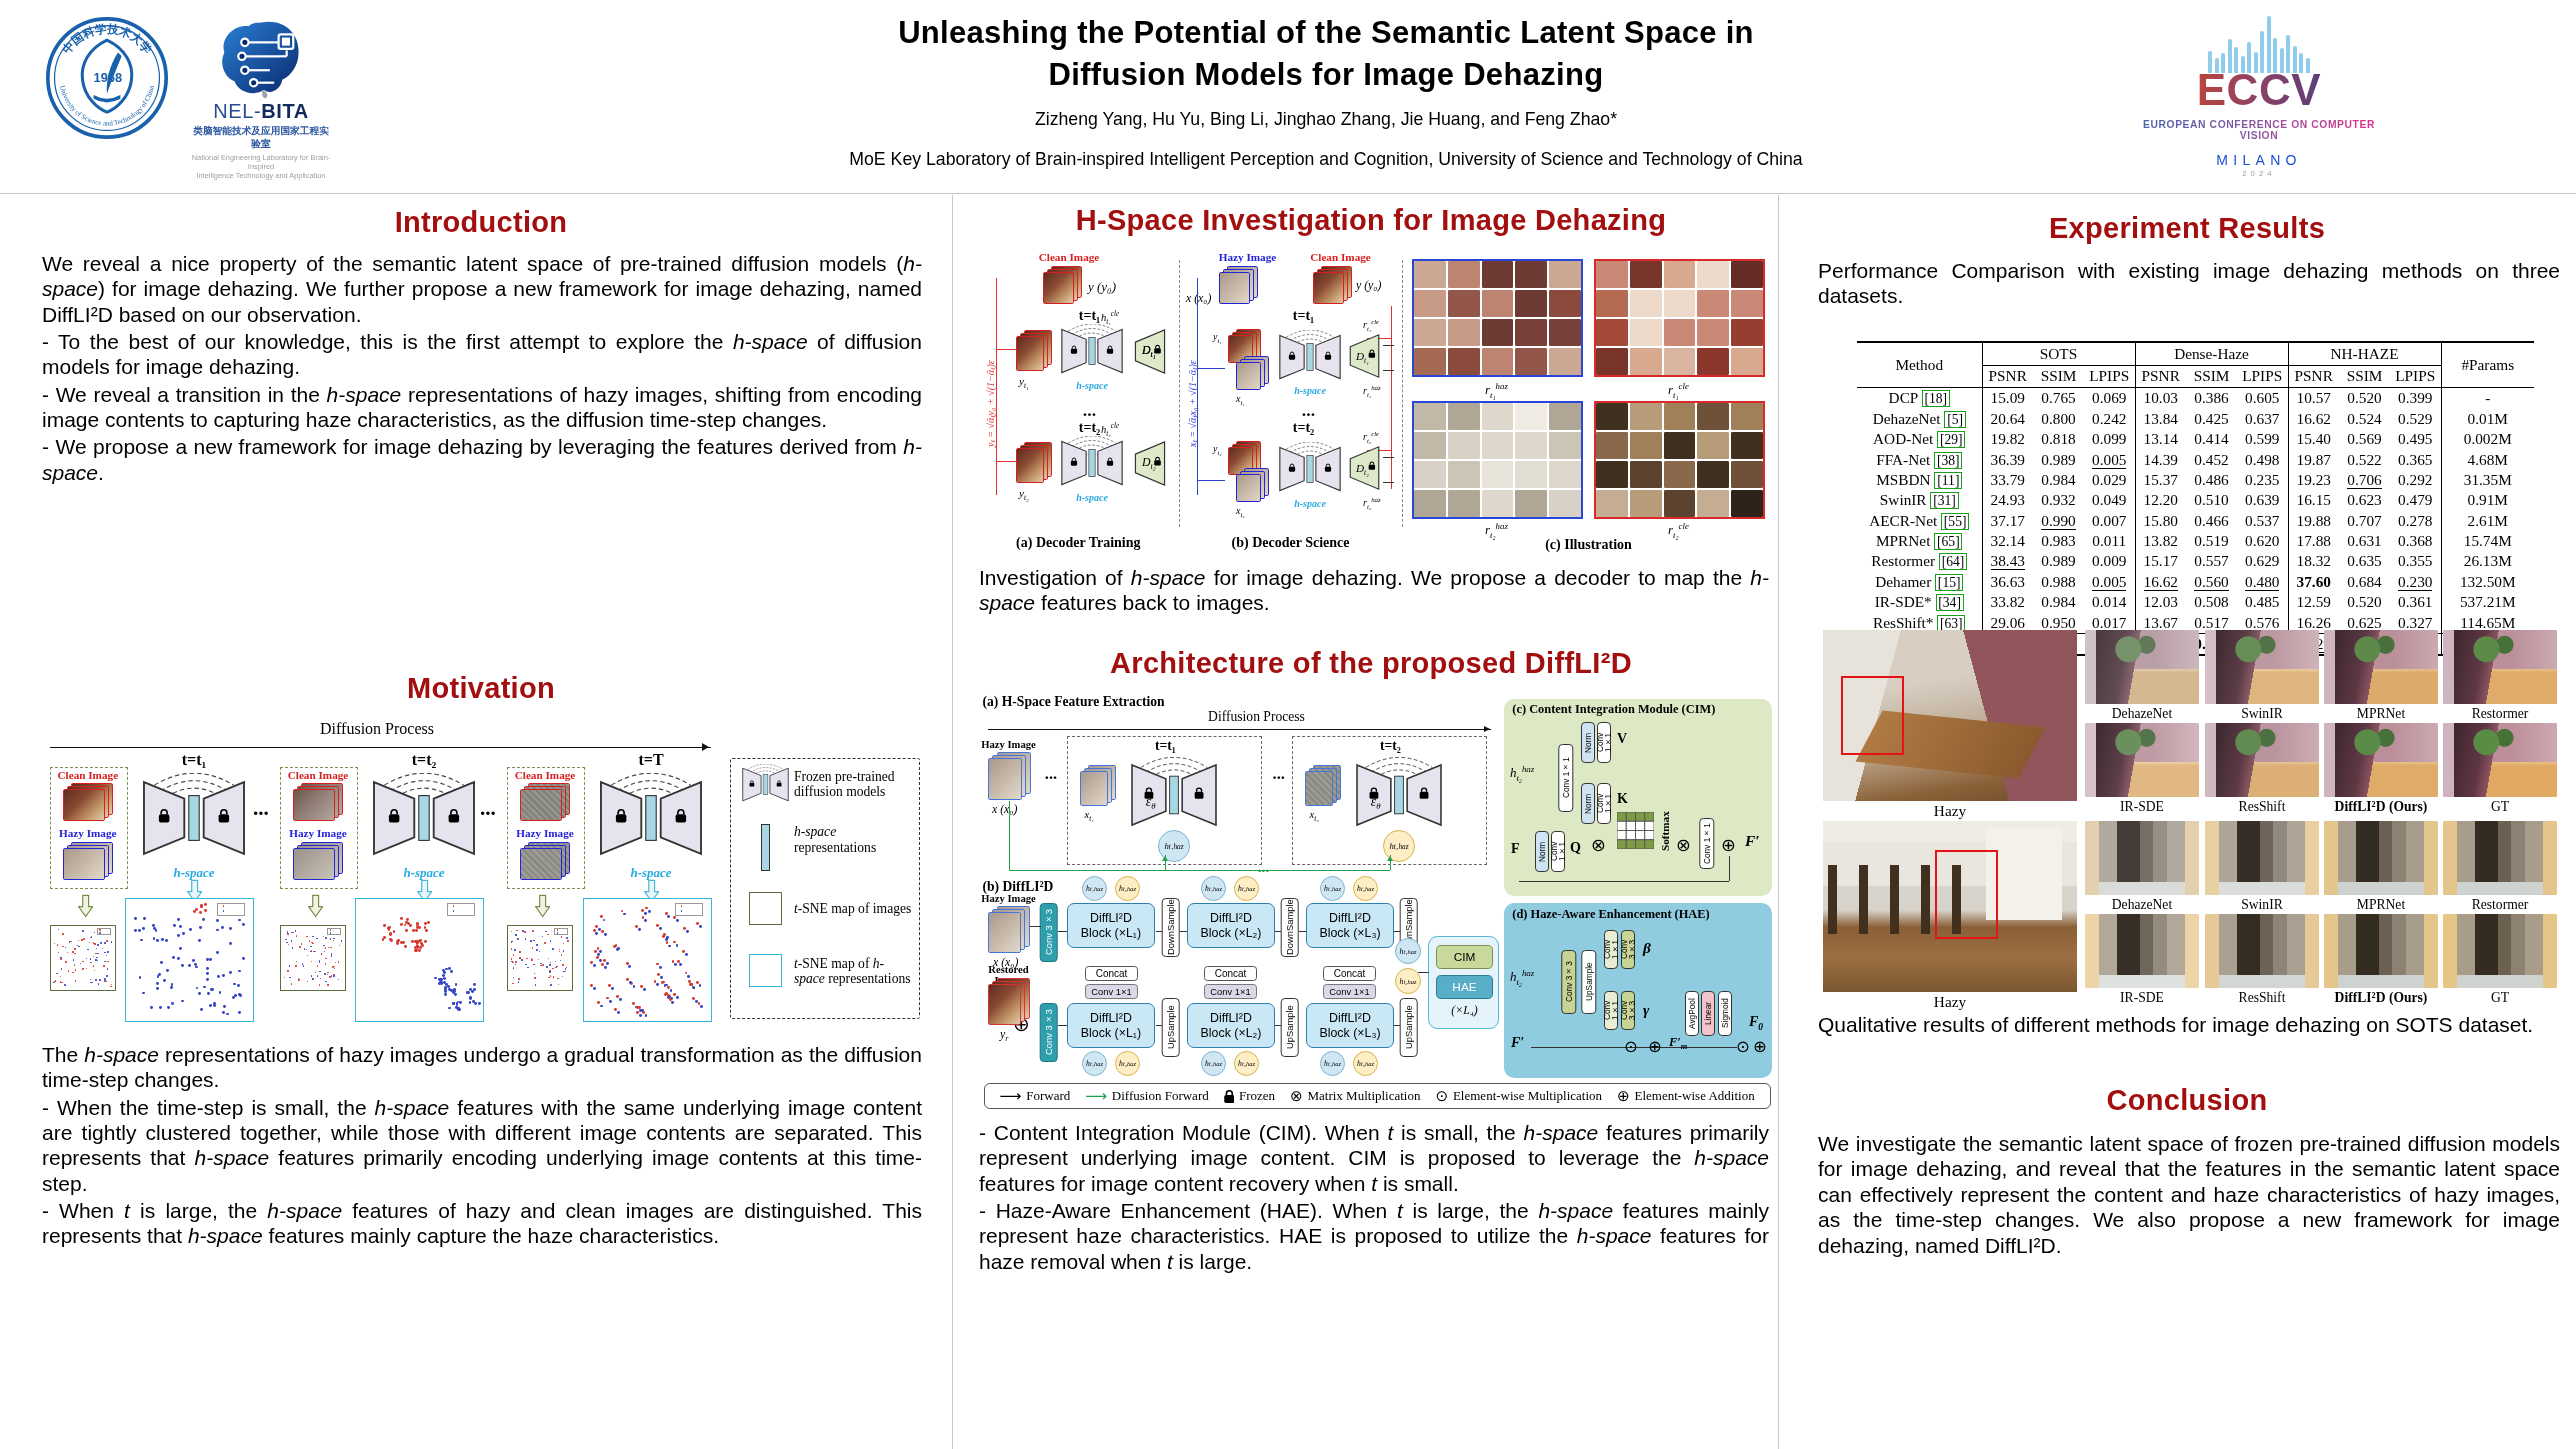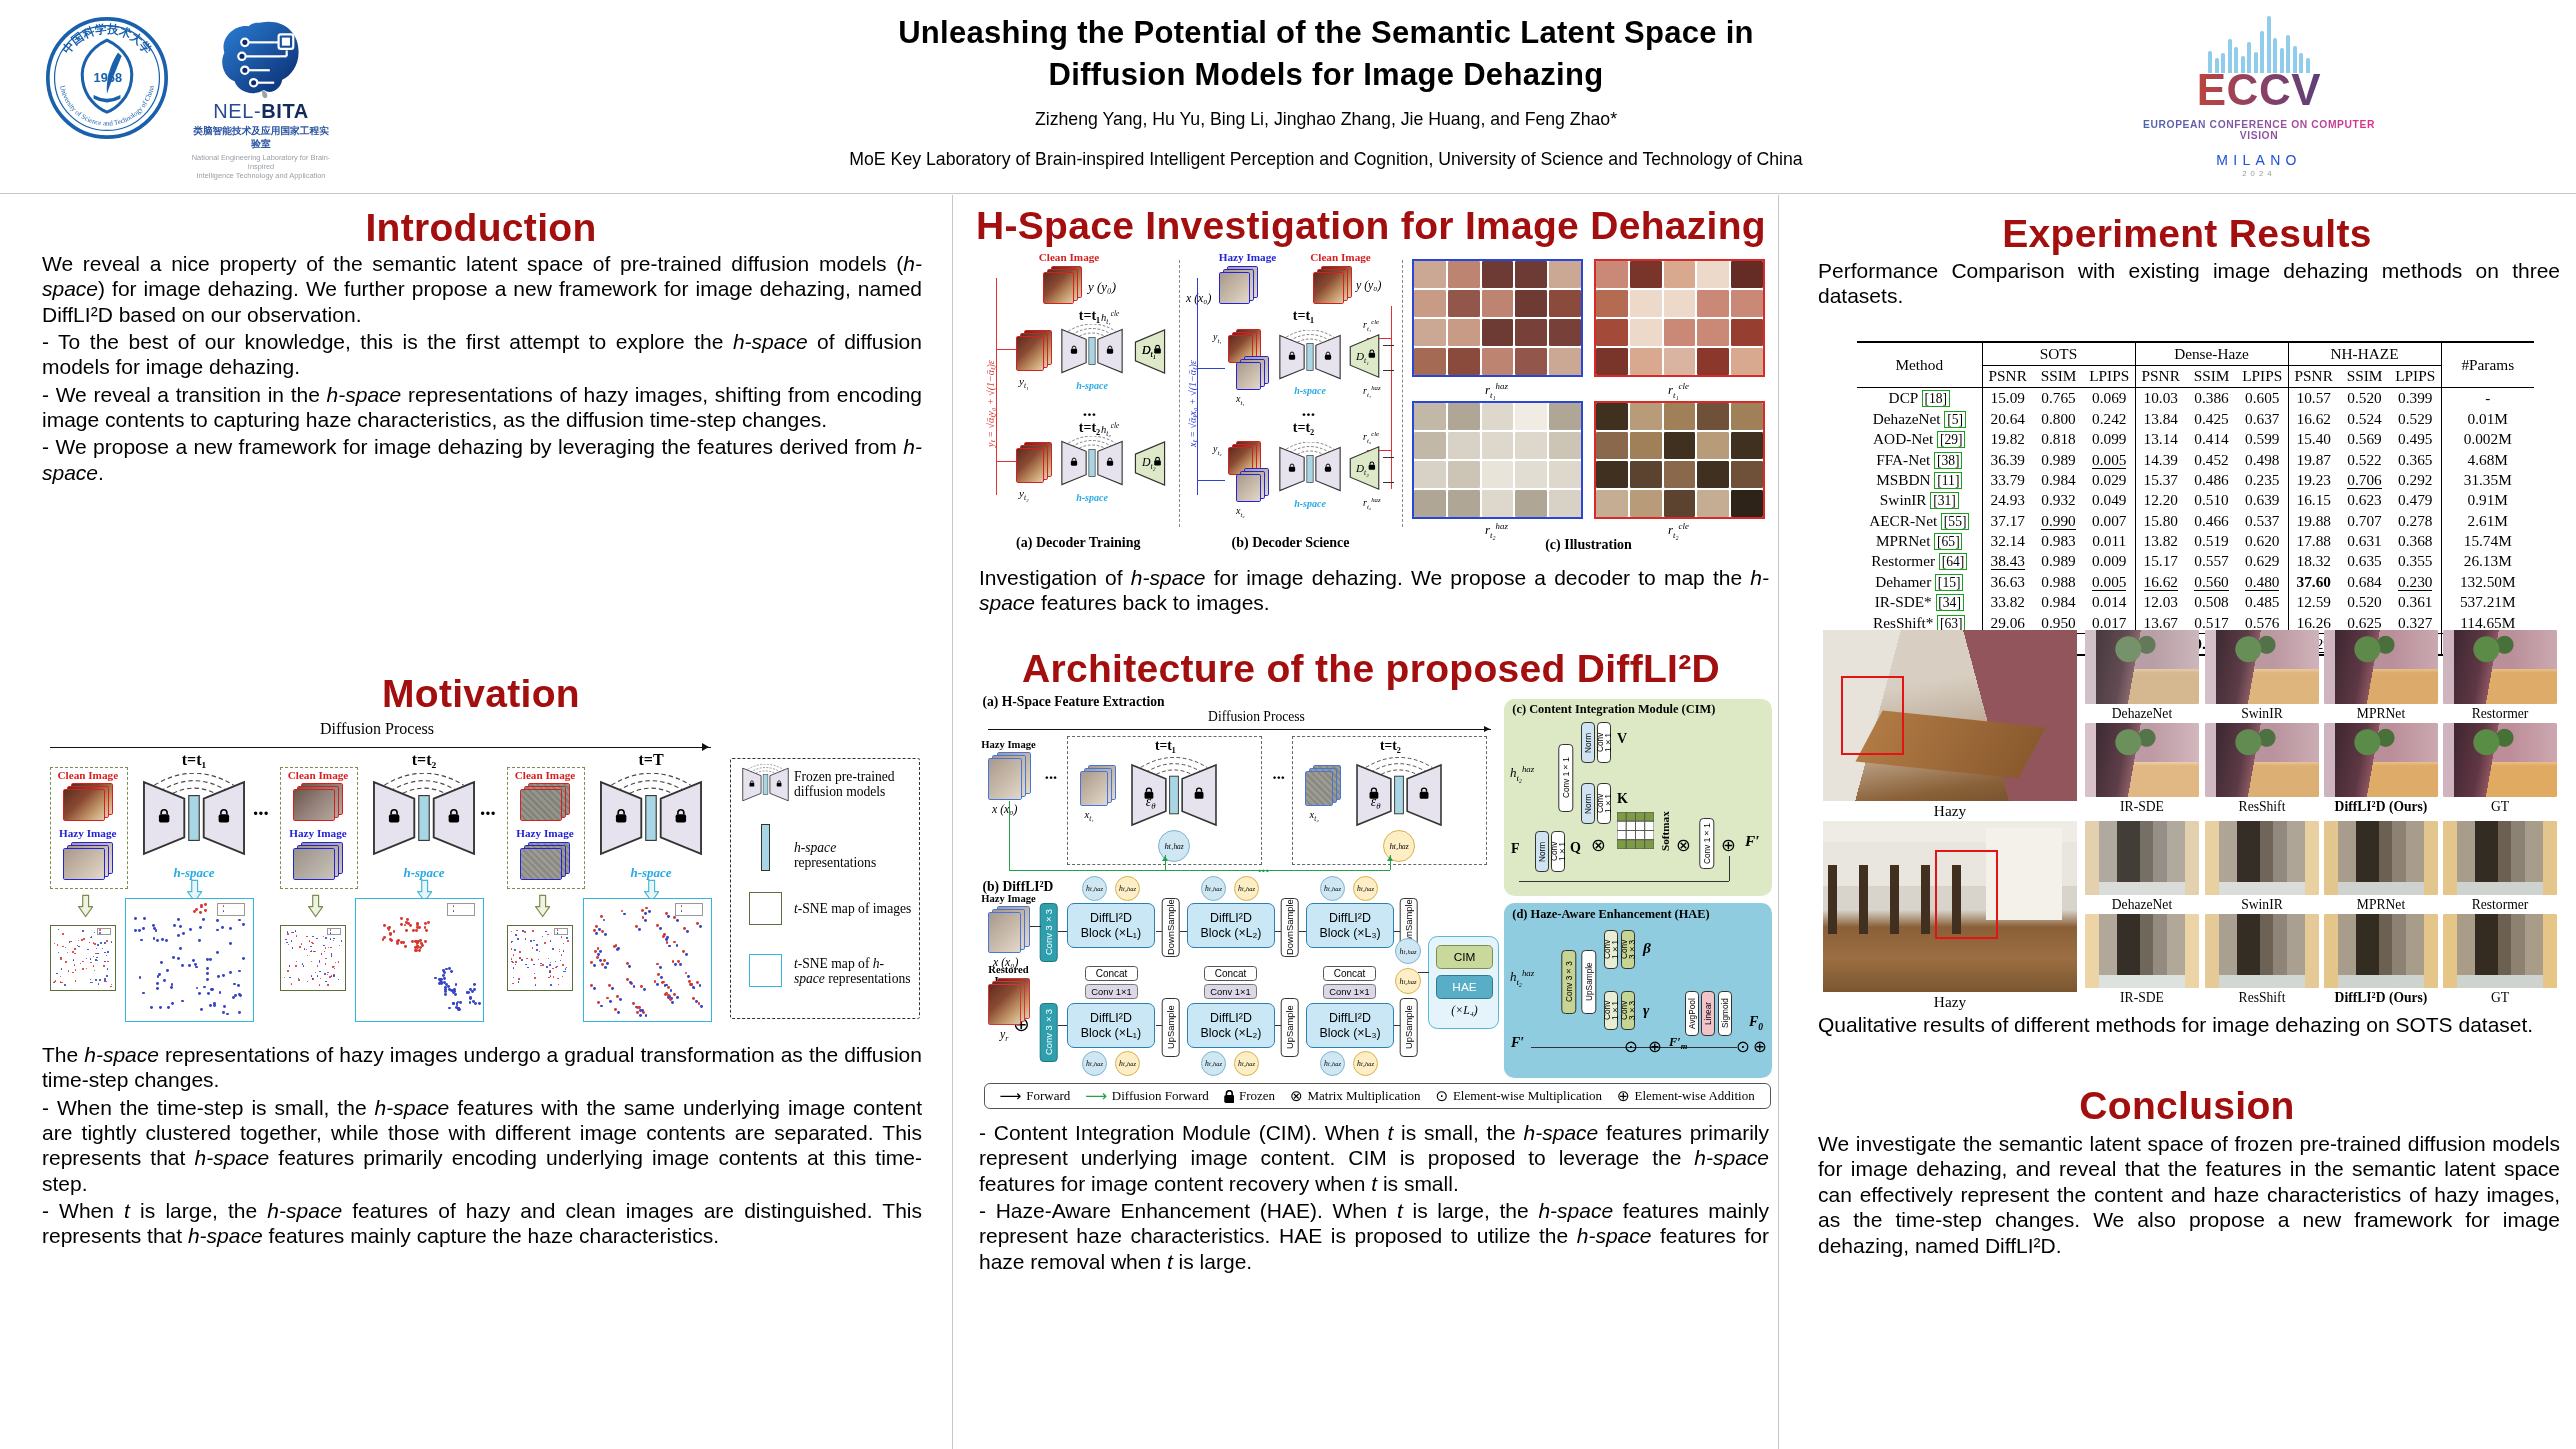--- a/index.html
+++ b/index.html
@@ -1,19 +1,19 @@
 <!DOCTYPE html>
 <html style="font-size:9.4px"><head>
 <meta charset="utf-8">
 <style>
   *{box-sizing:border-box}
   html,body{margin:0;padding:0;background:#9a9a9a}
   #poster{position:relative;width:2576px;height:1449px;background:#fff;overflow:hidden;font-family:"Liberation Sans",sans-serif;color:#000}
   .ab{position:absolute}
-  .hd{font-weight:700;font-size:39px;color:#A30E0E;text-align:center;letter-spacing:0.3px}
+  .hd{font-weight:700;font-size:29px;color:#A30E0E;text-align:center;letter-spacing:0.3px}
   .bt{font-size:21px;line-height:1.21;text-align:justify}
   .bt p{margin:0 0 1.8px 0}
   .title{font-size:31px;font-weight:600;text-align:center;letter-spacing:0.3px}
   .auth{font-size:17.7px;text-align:center}
   .affil{font-size:17.7px;text-align:center}
   .hrule{left:0;top:193px;width:2576px;height:1.2px;background:#c6c6c6}
   .vdiv{position:absolute;top:195px;bottom:0;width:1.2px;background:#c6c6c6}
   .sf{font-family:"Liberation Serif",serif}
   .mlb{position:absolute;font-family:"Liberation Serif",serif;font-style:italic;line-height:1}
   .mlb sub,.mlb sup,.slb sub,.slb sup{font-size:68%}
@@ -917,21 +917,21 @@
                 <rect x="0" y="7" width="14" height="11" rx="2.5" fill="#000"></rect>
               </g>
               <g transform="translate(108,48)">
                 <path d="M3 7V5a4 4 0 0 1 8 0v2" fill="none" stroke="#000" stroke-width="2.2"></path>
                 <rect x="0" y="7" width="14" height="11" rx="2.5" fill="#000"></rect>
               </g>
 </svg>
           </div>
           <div class="sf" style="font-size: 13.6px; line-height: 1.15; width: 118px;">Frozen pre-trained diffusion models</div>
         </div>
-        <div style="left: 5.9px; top: 65px; width: 177px; display: flex; align-items: flex-end; position: absolute;">
+        <div style="left: 5.9px; top: 65px; width: 177px; display: flex; align-items: flex-start; position: absolute;">
           <div style="flex: 0 0 57px; display: flex; justify-content: center;">
             <div style="width:9.4px;height:47px;background:#a9d6e5;border:1.2px solid #333;margin:0 20px"></div>
           </div>
           <div class="sf" style="font-size: 13.6px; line-height: 1.15; width: 118px;"><i>h-space</i> representations</div>
         </div>
         <div style="left: 5.9px; top: 133px; width: 177px; display: flex; align-items: center; position: absolute;">
           <div style="flex: 0 0 57px; display: flex; justify-content: center;">
             <div style="width:33px;height:33px;border:1.8px solid #5c6e3c;background:#fff;margin:0 8.3px"></div>
           </div>
           <div class="sf" style="font-size: 13.6px; line-height: 1.15; width: 118px;"><i>t</i>-SNE map of images</div>

